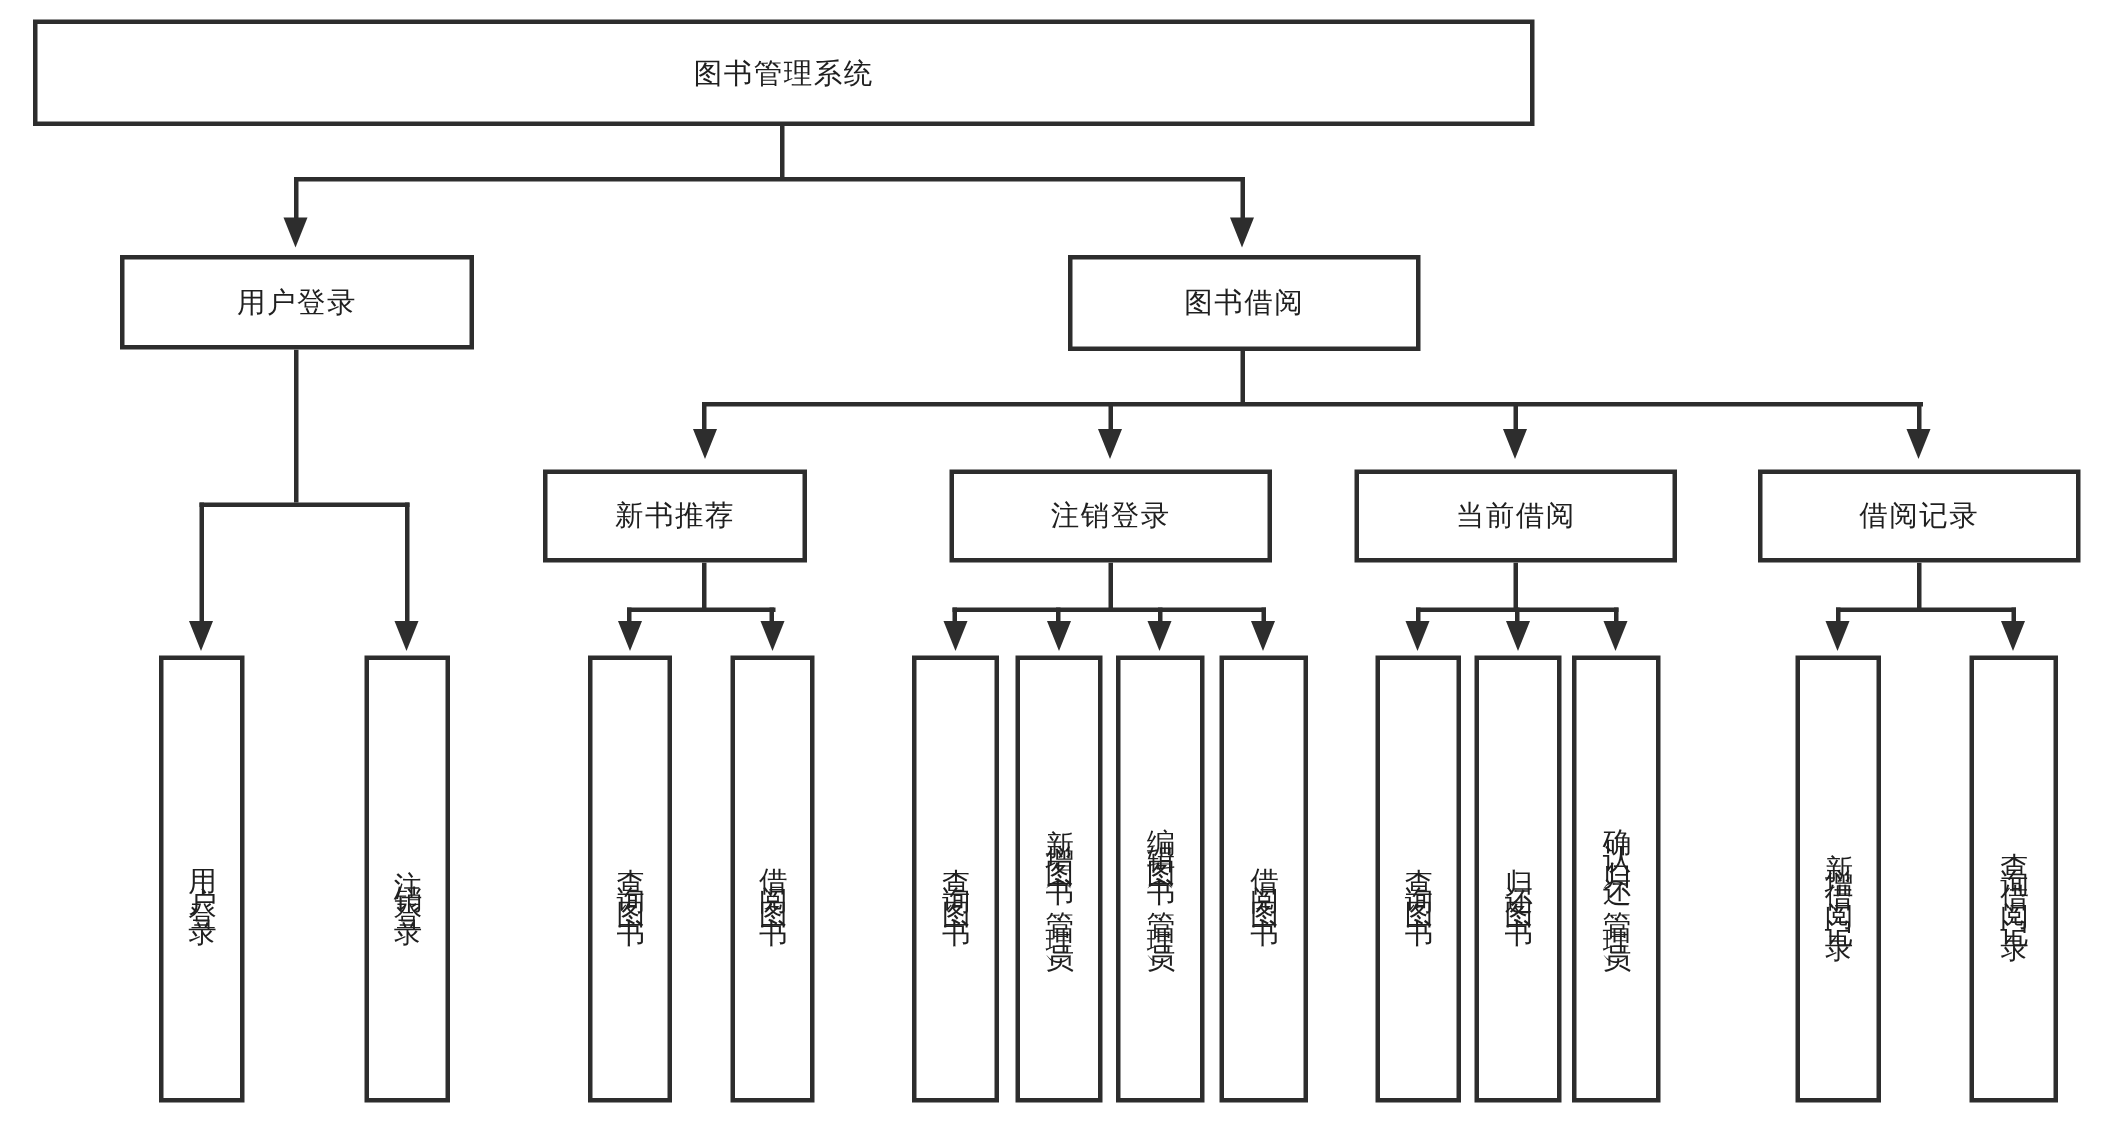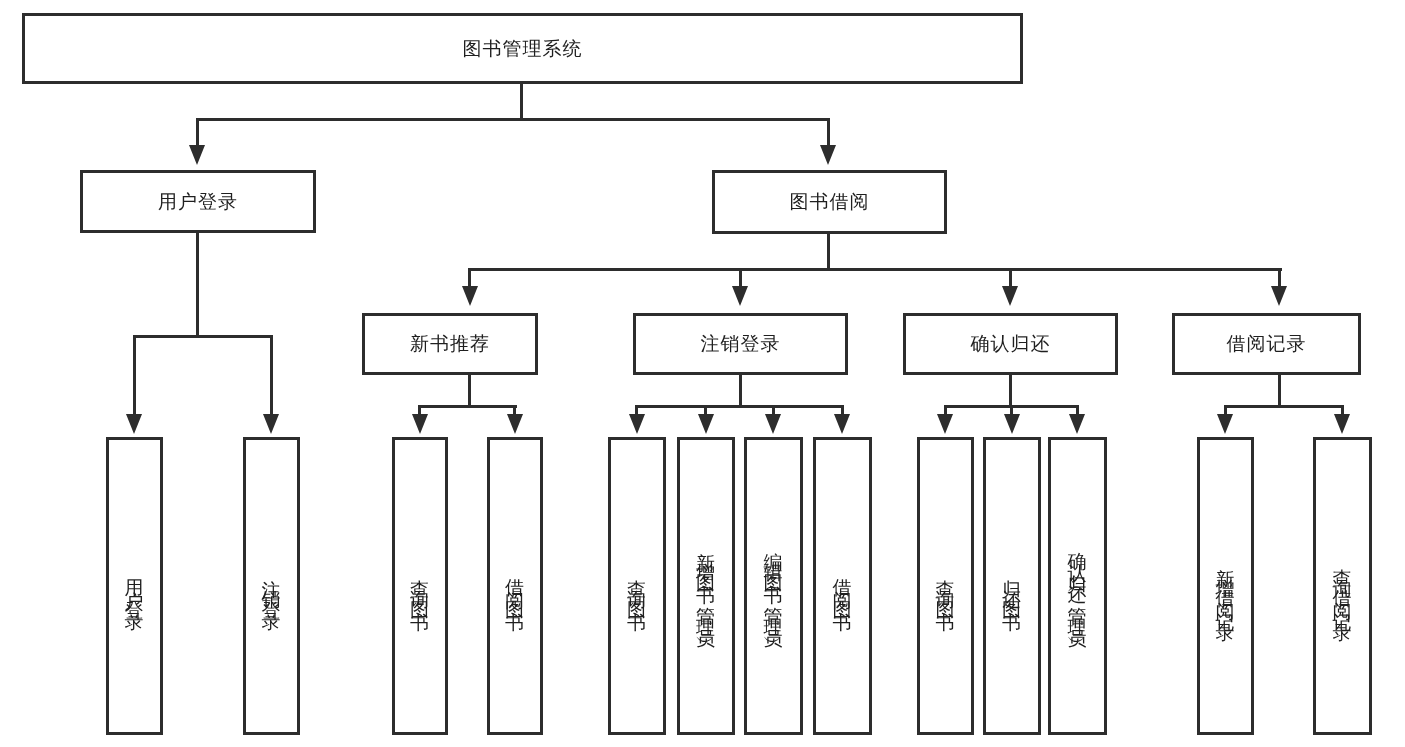--- a/index.html
+++ b/index.html
@@ -40,21 +40,21 @@
     border-left:8px solid transparent;border-right:8px solid transparent;
     border-top:20px solid var(--line);
   }
   
   #root-box{left:22px;top:13px;width:1001px;height:71px;}
   #n-user-login{left:80px;top:170px;width:236px;height:63px;}
   #n-book-mgmt{left:712px;top:170px;width:235px;height:64px;}
   #n-newbook{left:362px;top:313px;width:176px;height:62px;}
   #n-borrow{left:633px;top:313px;width:215px;height:62px;}
   #n-current{left:903px;top:313px;width:215px;height:62px;}
-  #n-records{left:1172px;top:313px;width:189px;height:62px;font-family:Liberation Serif, serif;}
+  #n-records{left:1172px;top:313px;width:215px;height:62px;font-family:Liberation Serif, serif;}
   #l-a1{left:106px;width:57px;}
   #l-a2{left:243px;width:57px;}
   #l-b1{left:392px;width:56px;}
   #l-b2{left:487px;width:56px;}
   #l-c1{left:608px;width:58px;}
   #l-c2{left:677px;width:58px;}
   #l-c3{left:744px;width:59px;}
   #l-c4{left:813px;width:59px;}
   #l-d1{left:917px;width:57px;}
   #l-d2{left:983px;width:58px;}
@@ -143,21 +143,21 @@
     <span>图书借阅</span>
   </div>
 
   <div class="node" id="n-newbook">
     <span>新书推荐</span>
   </div>
   <div class="node" id="n-borrow">
     <span>注销登录</span>
   </div>
   <div class="node" id="n-current">
-    <span>确认归还</span>
+    <span>当前借阅</span>
   </div>
   <div class="node" id="n-records">
     <span>借阅记录</span>
   </div>
 
   <div class="vbox" id="l-a1">
     <span class="vtext">用户登录</span>
   </div>
   <div class="vbox" id="l-a2">
     <span class="vtext">注销登录</span>

